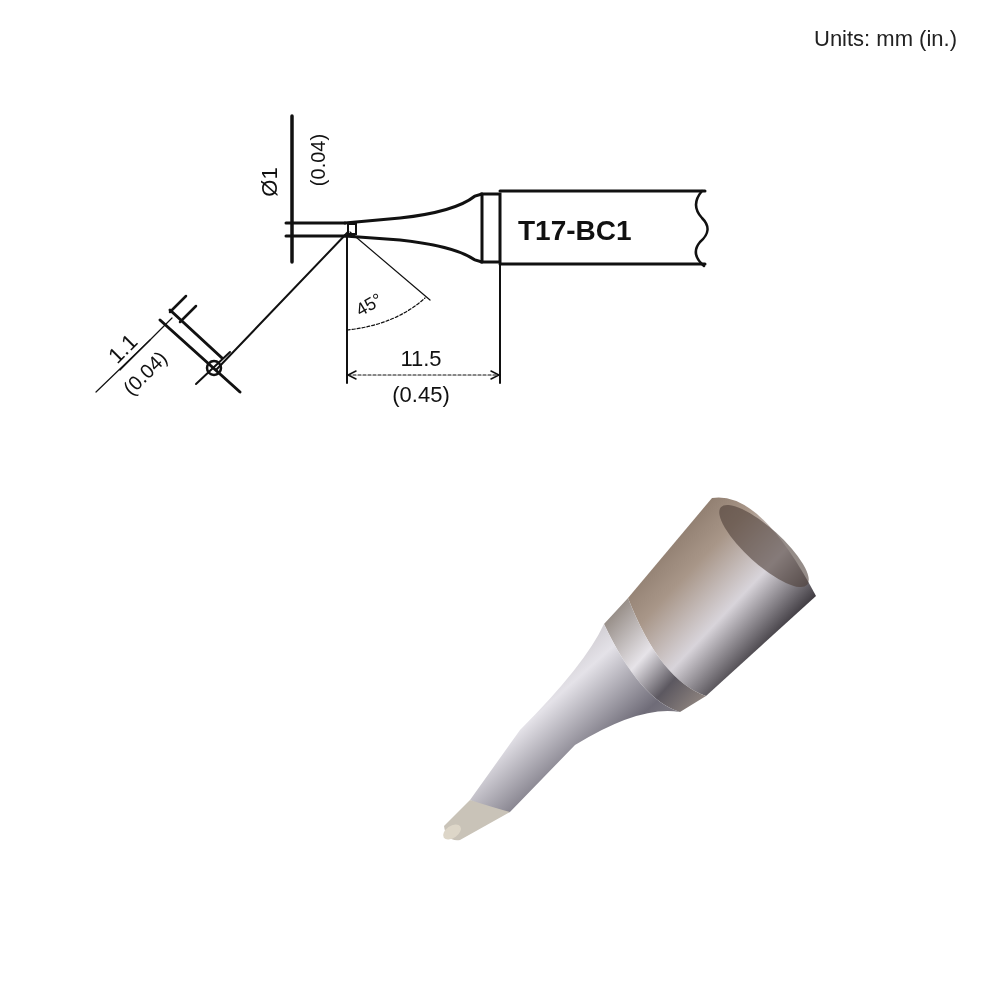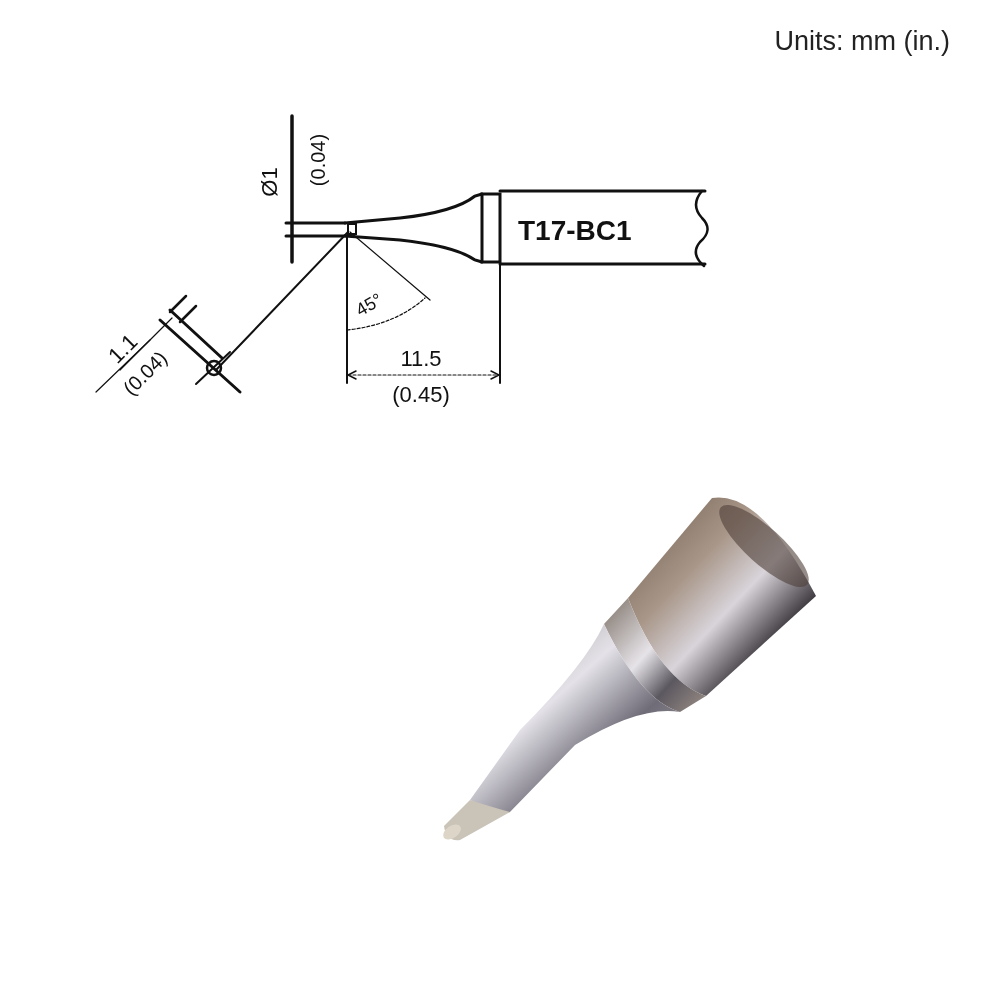--- a/index.html
+++ b/index.html
@@ -1,18 +1,18 @@
 <!DOCTYPE html>
 <html><head>
   <meta charset="utf-8">
   <style>
     html, body { margin: 0; padding: 0; background: #ffffff; }
     body { width: 1000px; height: 1000px; position: relative; overflow: hidden;
            font-family: "Liberation Sans", sans-serif; }
-    .units { position: absolute; top: 26px; right: 50px; font-size: 27px; color: #222;
+    .units { position: absolute; top: 26px; right: 43px; font-size: 22px; color: #222;
              font-family: "Liberation Sans", sans-serif; }
     svg { position: absolute; left: 0; top: 0; }
     .dim-text { font-family: "Liberation Sans", sans-serif; fill: #111; }
     .model-text { font-family: "Liberation Sans", sans-serif; font-weight: bold; fill: #111; }
   </style>
 </head>
 <body>
 
 <div class="units">Units: mm (in.)</div>
 

